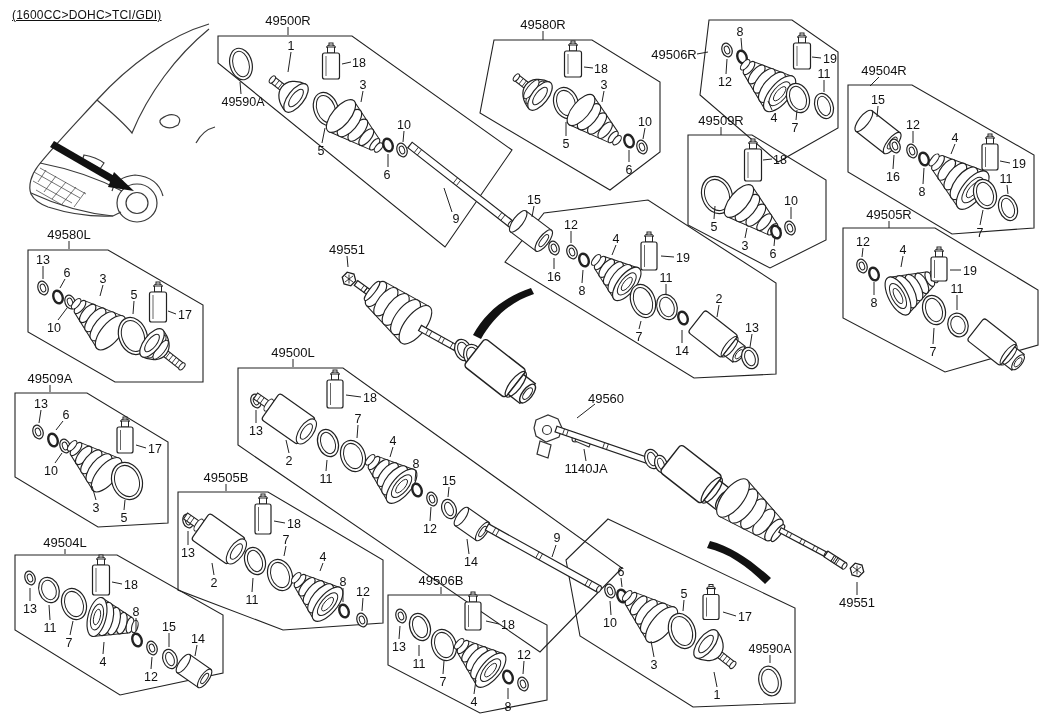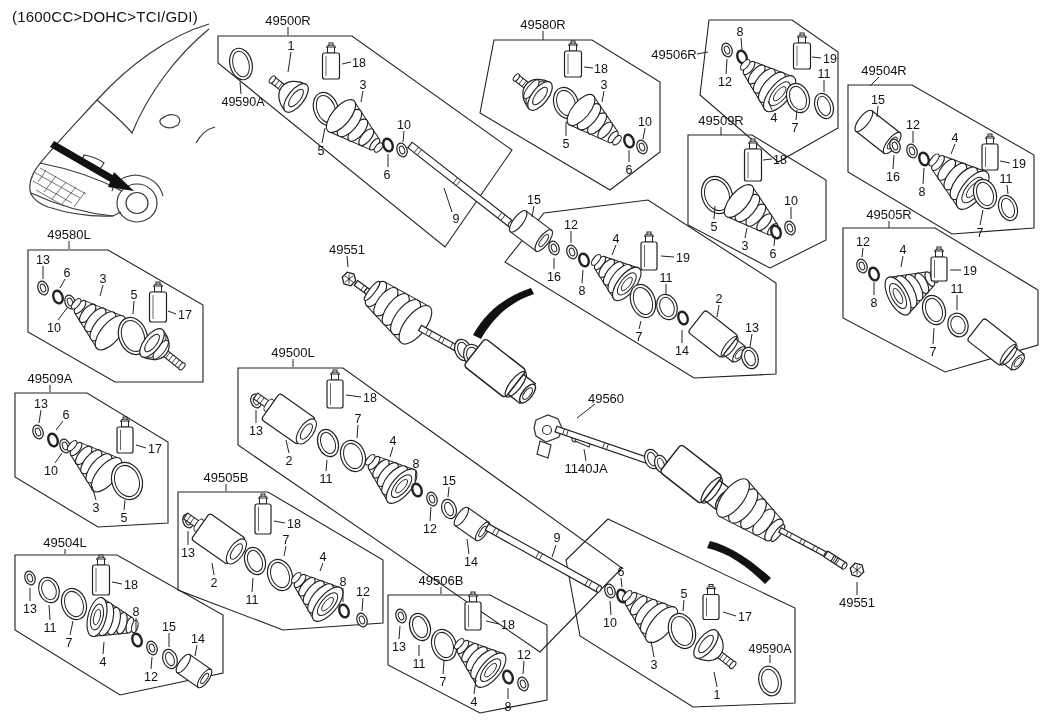--- a/index.html
+++ b/index.html
@@ -1,18 +1,18 @@
 <!DOCTYPE html>
 <html><head>
 <meta charset="utf-8">
 <style>
   html,body{margin:0;padding:0;background:#e8e8e8;}
   .stage{position:relative;width:1052px;height:727px;background:#ffffff;overflow:hidden;
          font-family:"Liberation Sans",sans-serif;}
-  .title{position:absolute;left:12px;top:8px;font-size:15px;color:#111;letter-spacing:.2px;}
+  .title{position:absolute;left:12px;top:8px;font-size:12px;color:#111;letter-spacing:.2px;text-decoration:underline;}
   svg{position:absolute;left:0;top:0;}
   svg text{font-family:"Liberation Sans",sans-serif;font-size:12.5px;fill:#111;}
   svg text.gl{font-size:13px;}
 </style>
 </head>
 <body>
 
 <div class="stage">
   <div class="title">(1600CC&gt;DOHC&gt;TCI/GDI)</div>
 

